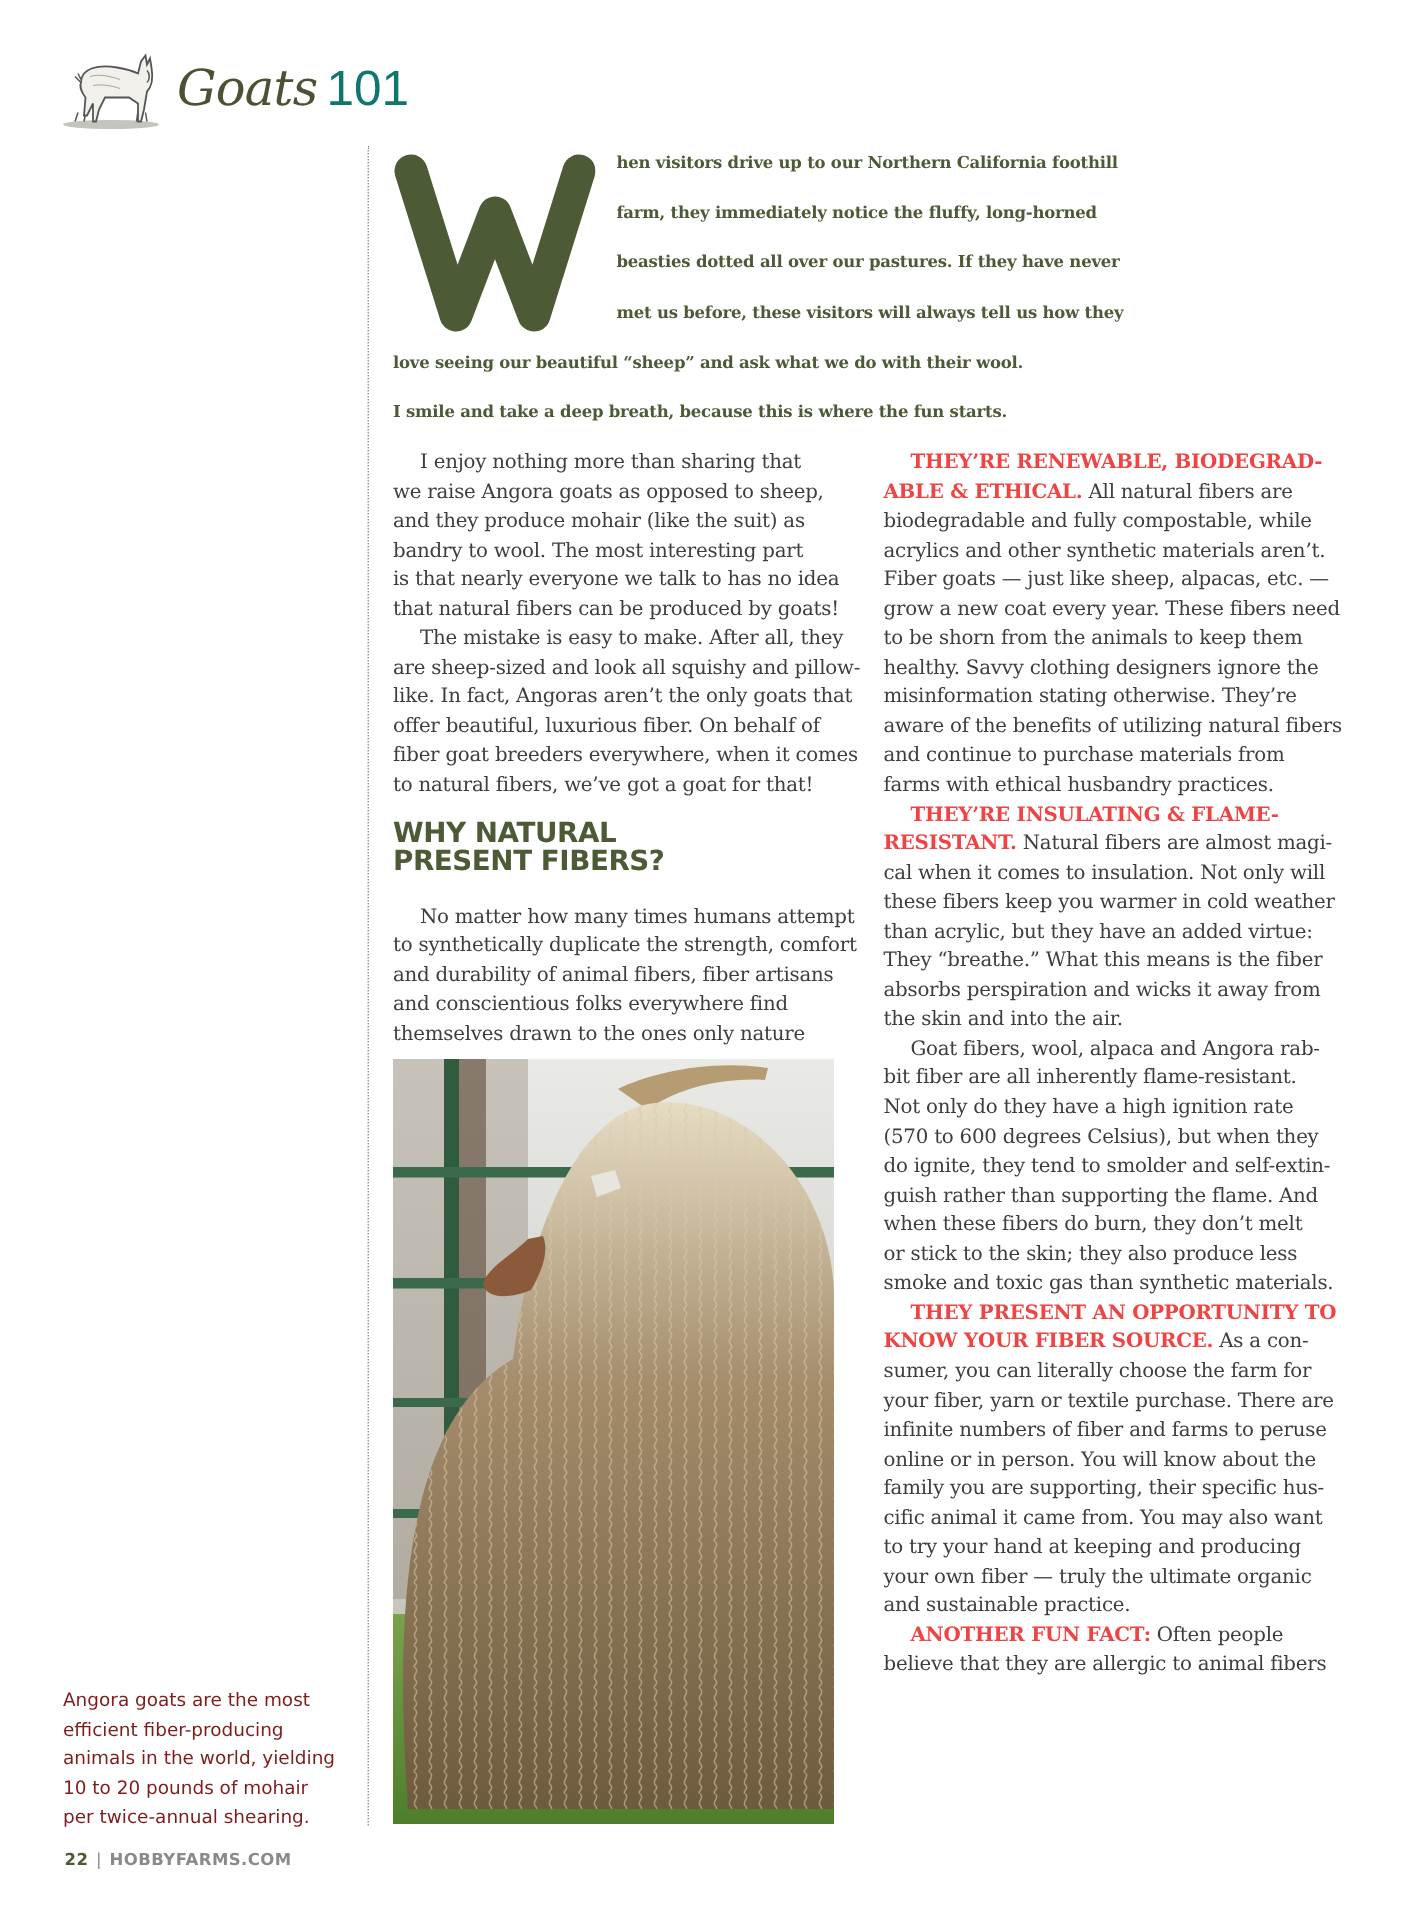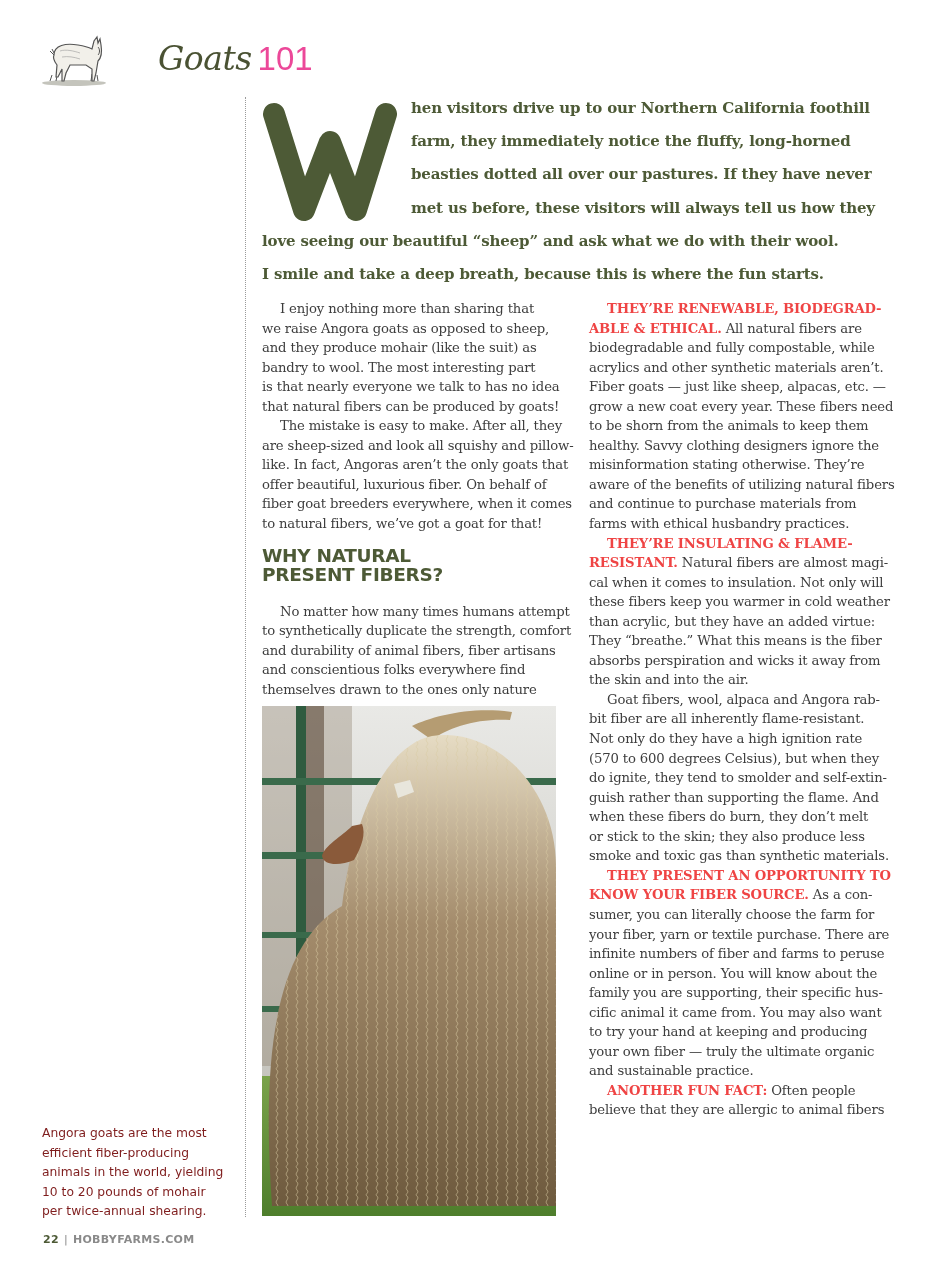--- a/index.html
+++ b/index.html
@@ -1,32 +1,32 @@
 <!DOCTYPE html>
 <html><head>
 <meta charset="utf-8">
 <style>
   * { box-sizing: border-box; margin: 0; padding: 0; }
   html, body { width: 942px; height: 1280px; background: #ffffff; overflow: hidden; }
   body { position: relative; font-family: "DejaVu Serif", serif; color: #3a3a3a; }
 
   
-  .header { position: absolute; left: 40px; top: 28px; height: 60px; display: flex; align-items: center; gap: 40px; }
+  .header { position: absolute; left: 40px; top: 28px; height: 60px; display: flex; align-items: center; }
   .goat-logo { width: 68px; height: 58px; }
   .section-title { margin-left: 10px; display: flex; align-items: baseline; }
   .section-script { font-family: "DejaVu Serif", serif; font-style: italic; font-size: 33px; color: #4a5233; letter-spacing: -0.5px; }
-  .section-num { font-family: "Liberation Sans", sans-serif; font-size: 33px; color: #ec4899; margin-left: 6px; font-weight: normal; }
+  .section-num { font-family: "Liberation Sans", sans-serif; font-size: 33px; color: #0f766e; margin-left: 6px; font-weight: normal; }
 
   
   .divider { position: absolute; left: 245px; top: 97px; height: 1120px; border-left: 1px dotted #9a9a9a; }
 
   
   .intro { position: absolute; left: 262px; top: 92px; width: 628px; }
   .dropcap { position: absolute; left: 0; top: 10px; width: 135px; height: 122px; }
-  .intro-line { font-family: "DejaVu Serif", serif; font-weight: bold; color: #4d5a36; font-size: 15px; height: 33.2px; line-height: 33.2px; white-space: nowrap; letter-spacing: -0.15px; }
+  .intro-line { font-family: "DejaVu Serif", serif; font-weight: bold; color: #4d5a36; font-size: 11px; height: 33.2px; line-height: 33.2px; white-space: nowrap; letter-spacing: -0.15px; }
   .intro-line.indent { padding-left: 149px; }
 
   
   .col { position: absolute; width: 296px; font-size: 13.2px; line-height: 19.55px; color: #3d3d3d; letter-spacing: -0.15px; }
   .col1 { left: 262px; top: 299px; }
   .col2 { left: 589px; top: 299px; }
   .ln { white-space: nowrap; height: 19.55px; }
   .ln.ind { padding-left: 18px; }
   .run-in { font-weight: bold; color: #ef4444; }
 

